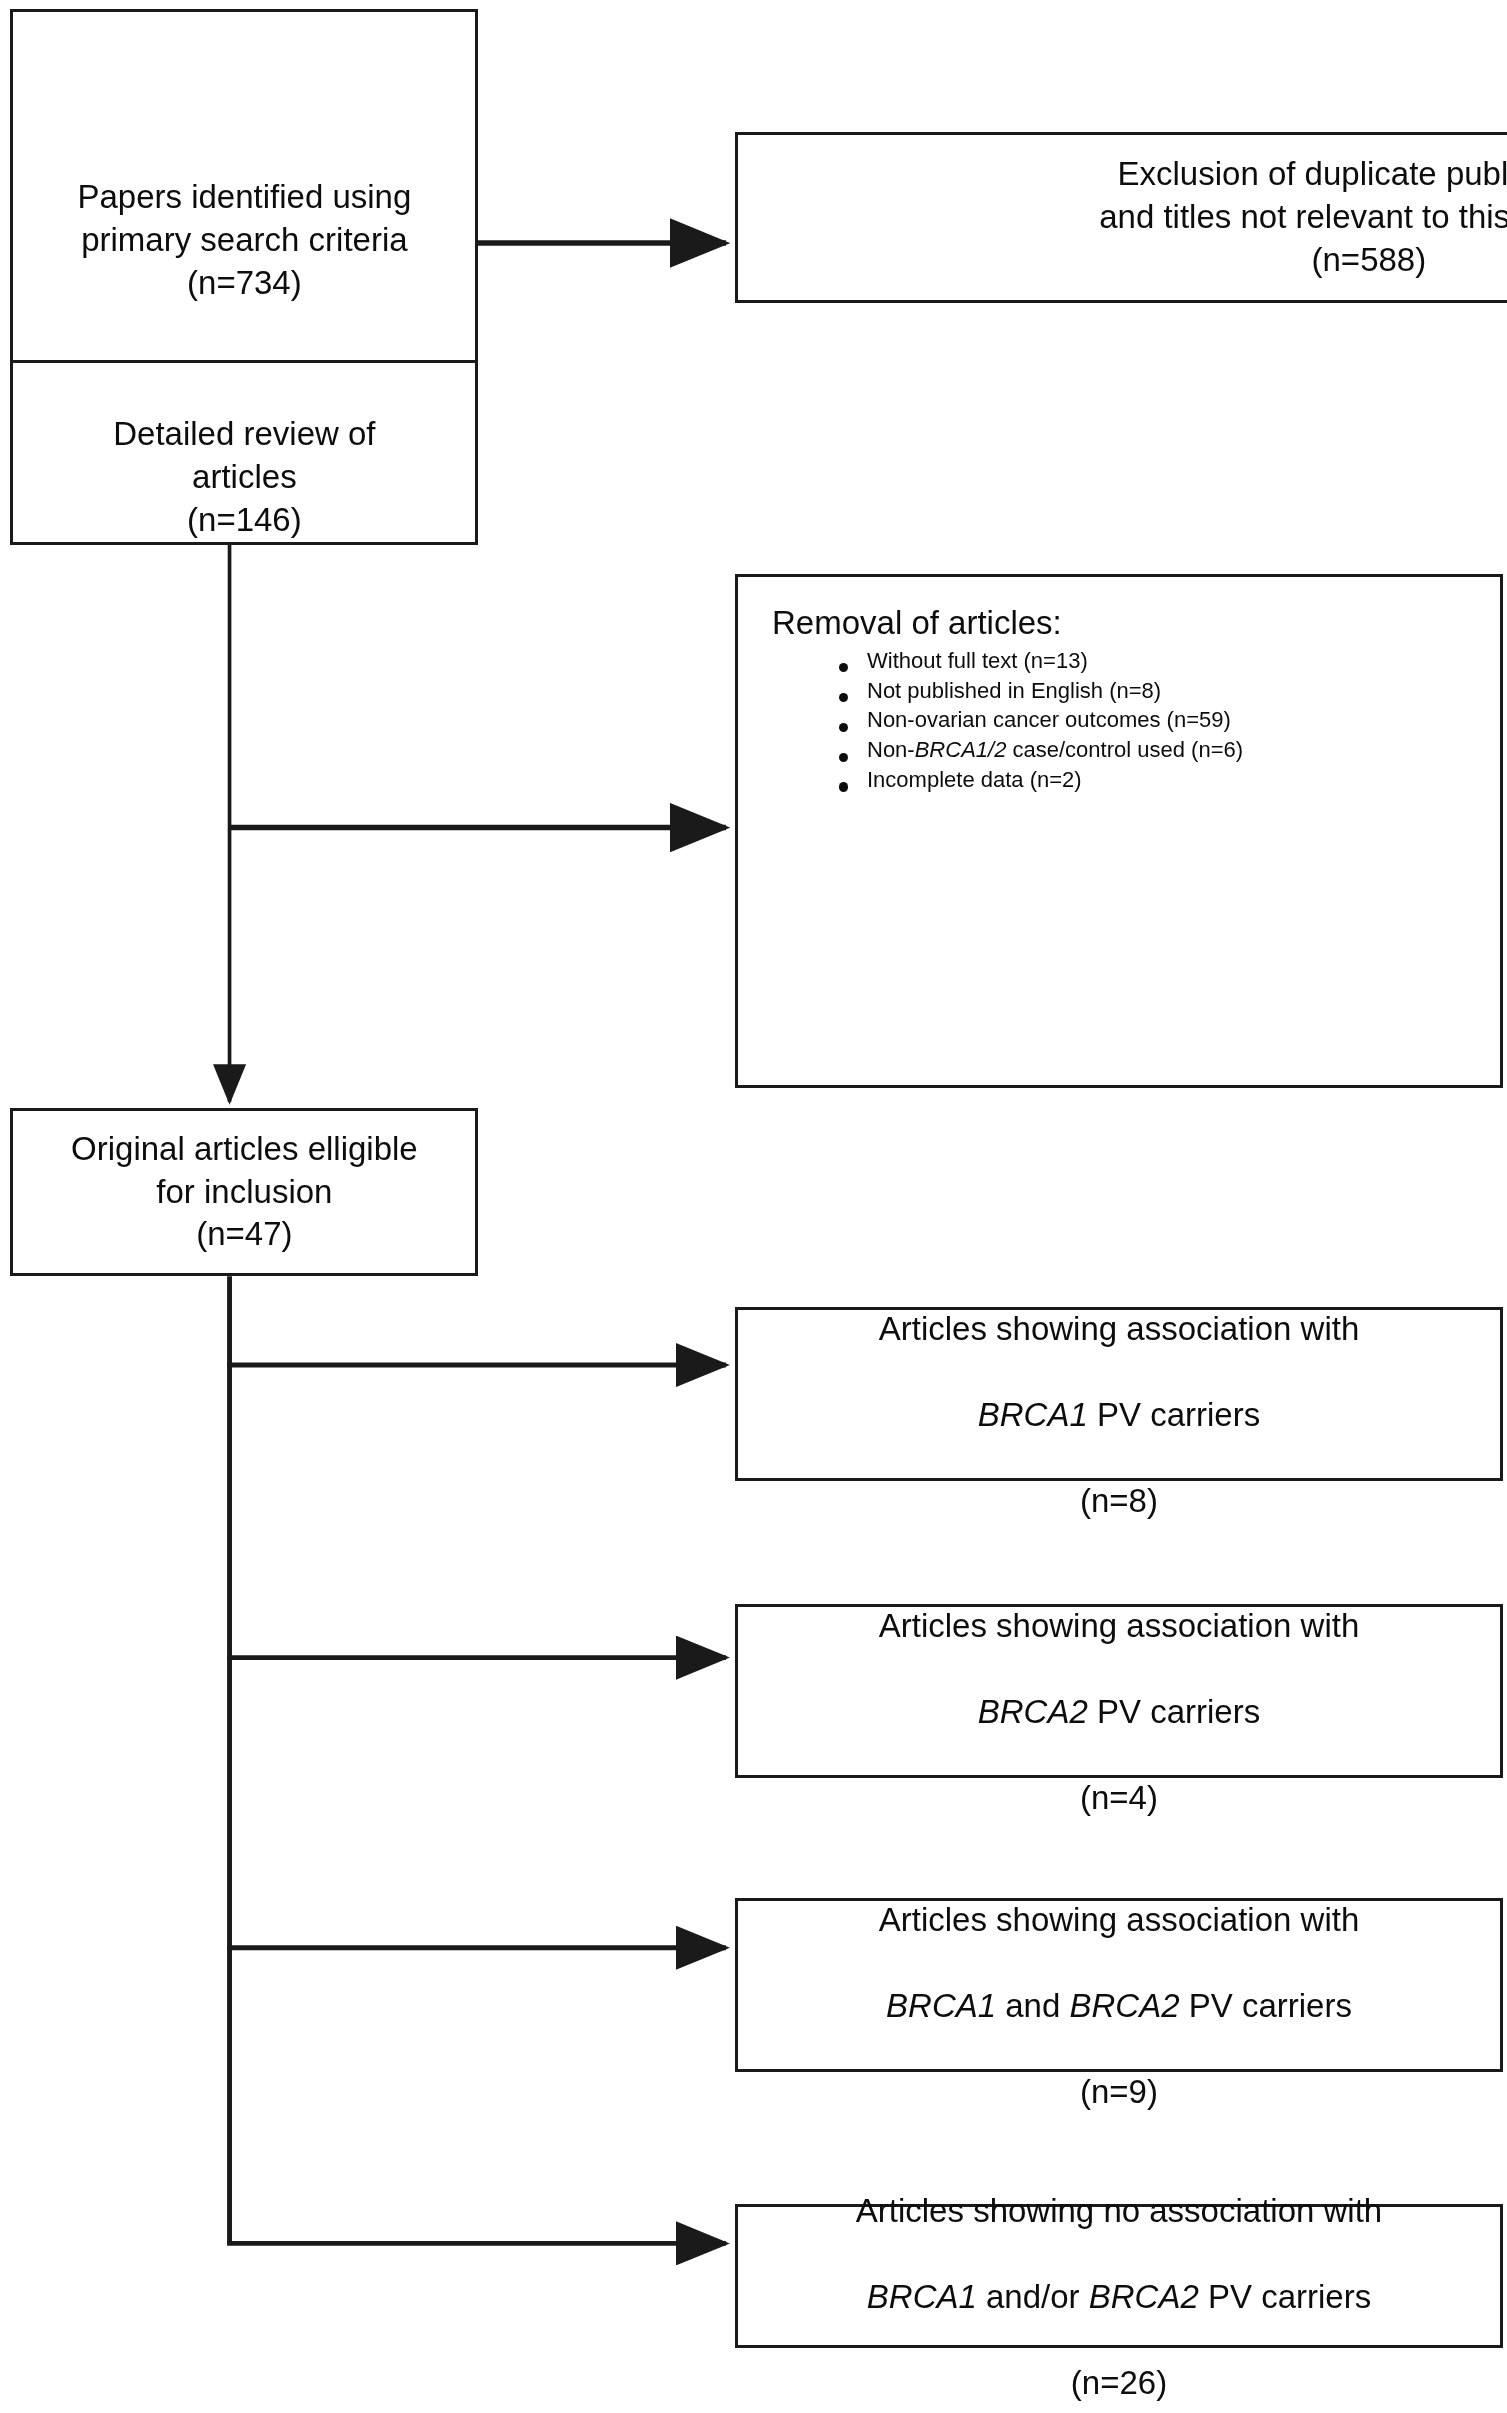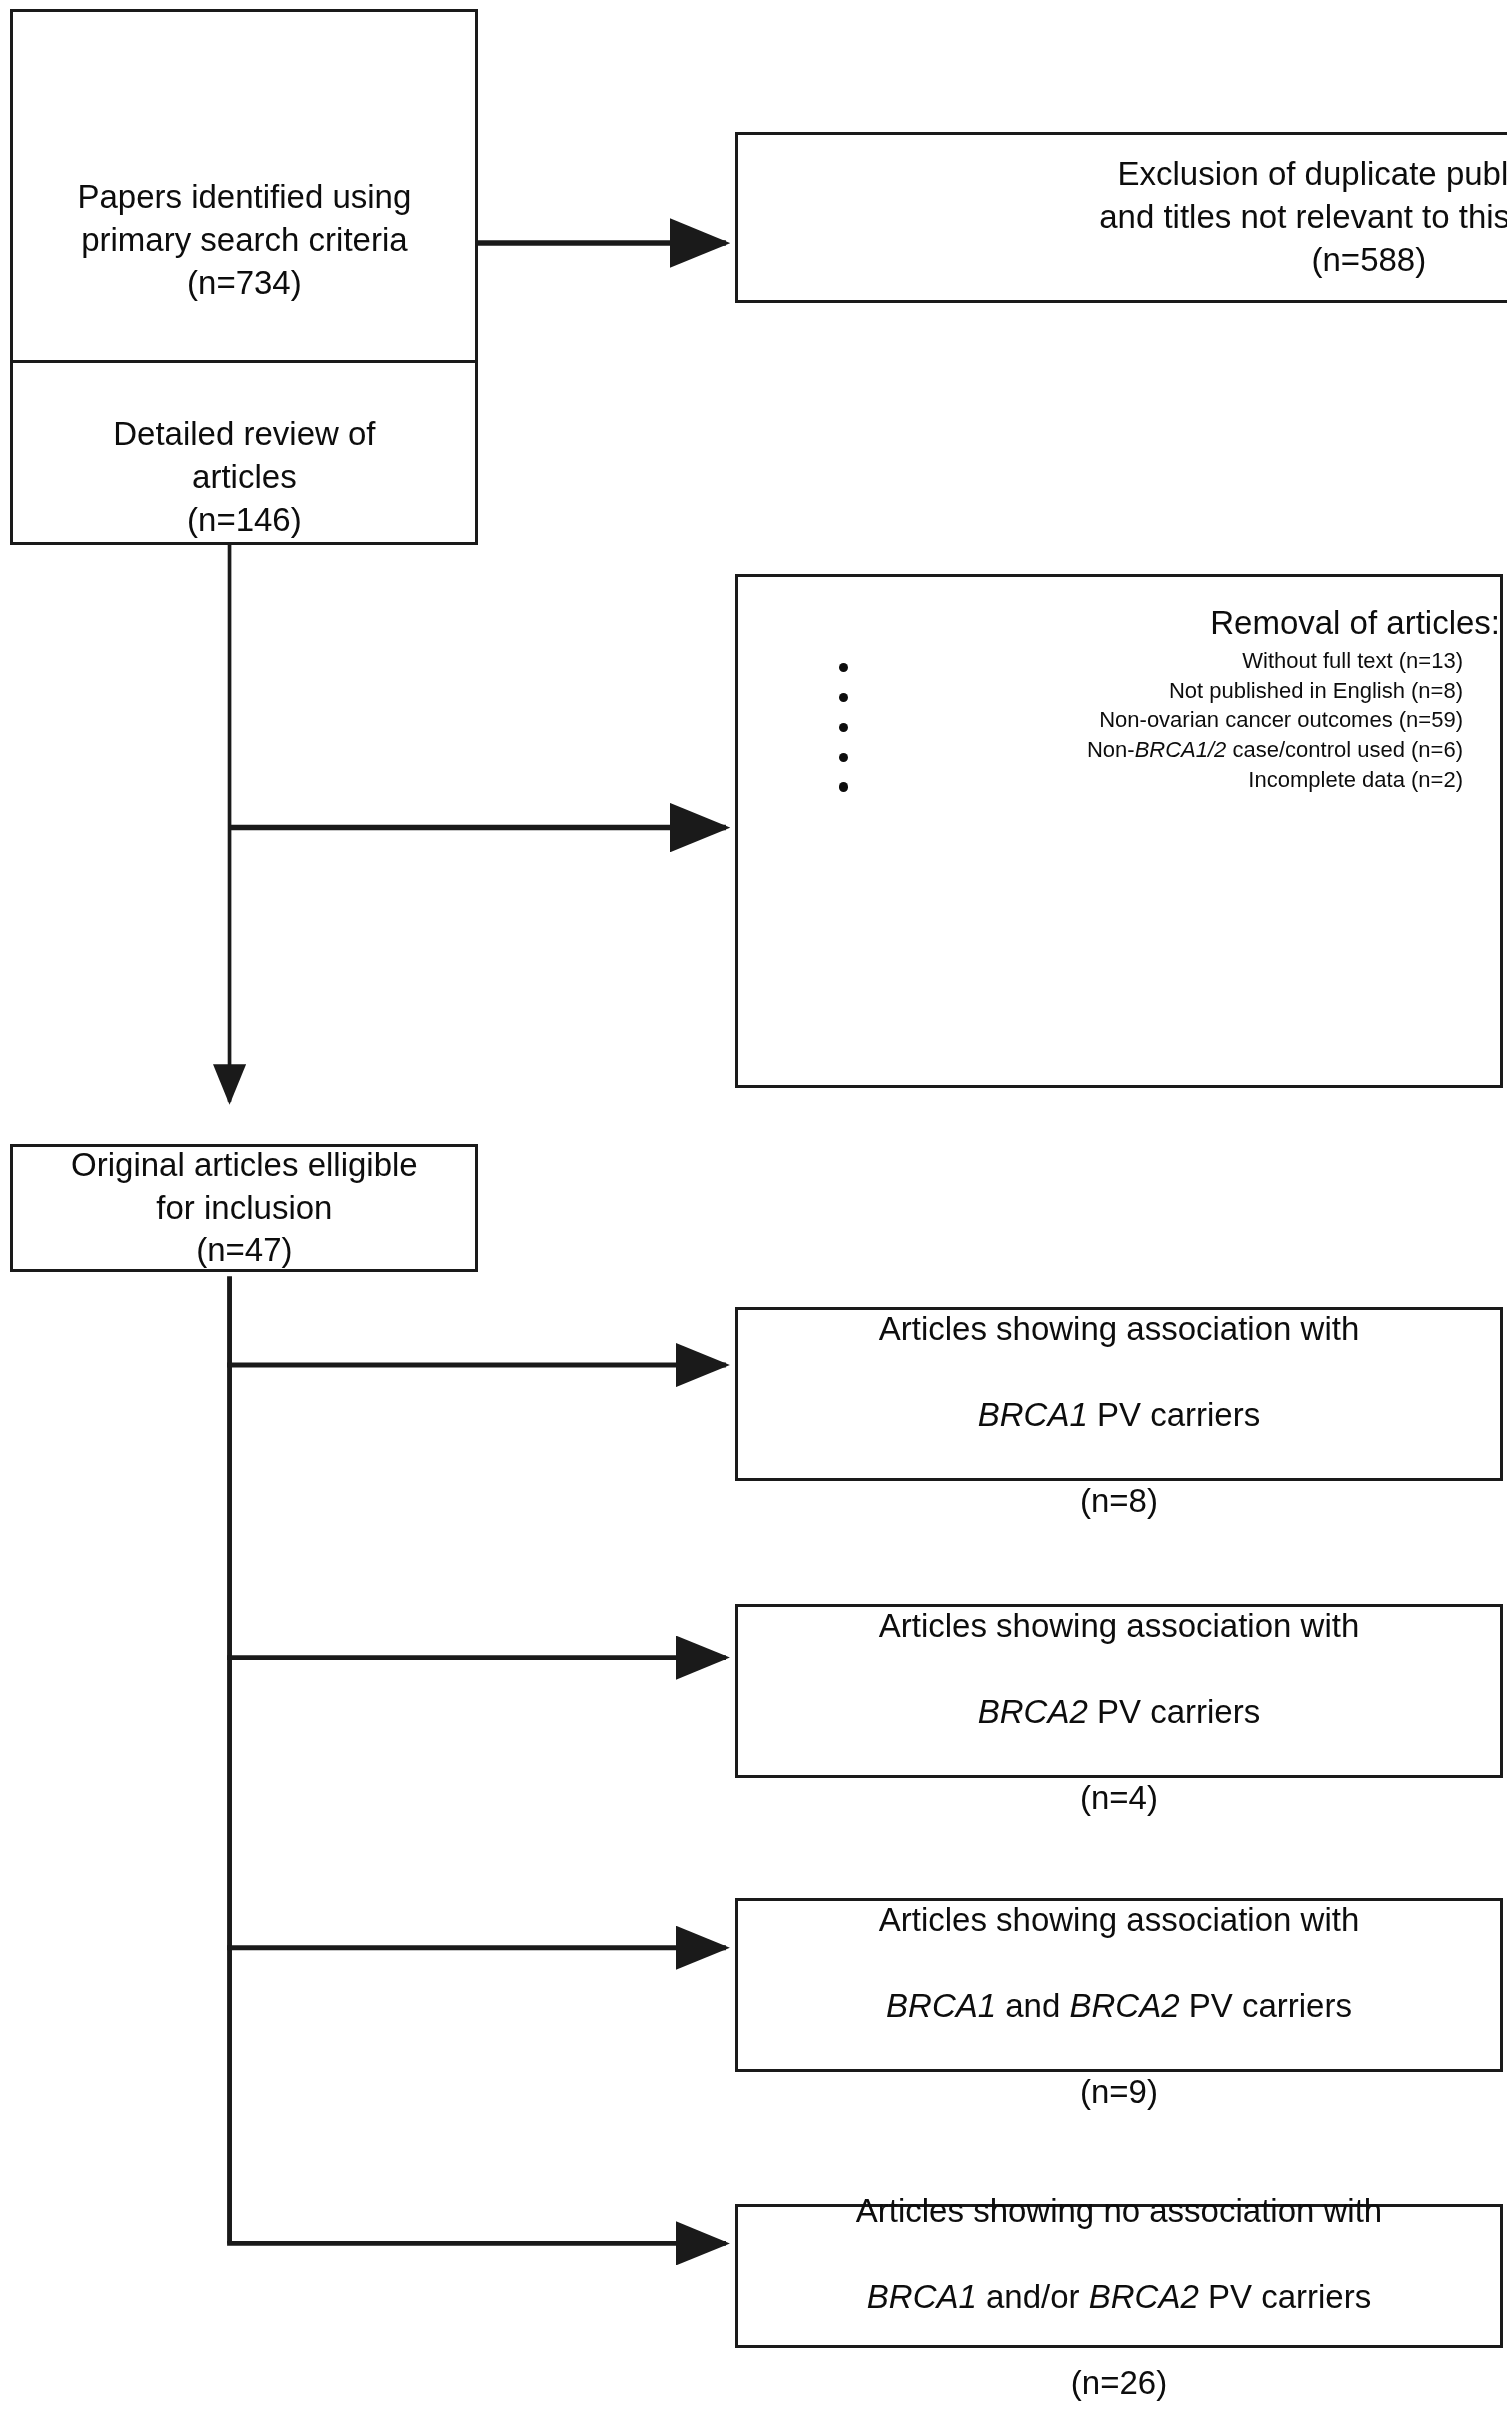--- a/index.html
+++ b/index.html
@@ -39,21 +39,21 @@
     line-height: 1.30;
     color: #0d0d0d;
     text-align: center;
     padding: 0 13.5px;
     white-space: pre-line;
   }
   .node-list-body {
     width: 100%;
     padding: 0 0 0 34px;
     box-sizing: border-box;
-    text-align: right;
+    text-align: left;
   }
   .list-title {
     font-size: 33px;
     line-height: 1.30;
     color: #0d0d0d;
     margin-bottom: 2.4px;
   }
   ul.removal-list {
     margin: 0;
     padding: 0 37px 0 67px;
@@ -131,21 +131,21 @@
       <ul class="removal-list">
         <li>Without full text (n=13)</li>
         <li>Not published in English (n=8)</li>
         <li>Non-ovarian cancer outcomes (n=59)</li>
         <li>Non-<span class="ital">BRCA1/2</span> case/control used (n=6)</li>
         <li>Incomplete data (n=2)</li>
       </ul>
     </div>
   </div>
 
-  <div class="node" style="left:10.4px; top:1108px; width:468px; height:128px;margin-top:36px;">
+  <div class="node" style="left:10.4px; top:1108px; width:468px; height:168px;">
     <div class="node-text">Original articles elligible
 for inclusion
 (n=47)</div>
   </div>
 
   <div class="node" style="left:735px; top:1307px; width:768px; height:174px;">
     <div class="node-text">
       <span>Articles showing association with</span><br>
       <span class="ital">BRCA1</span><span> PV carriers</span><br>
       <span>(n=8)</span>

